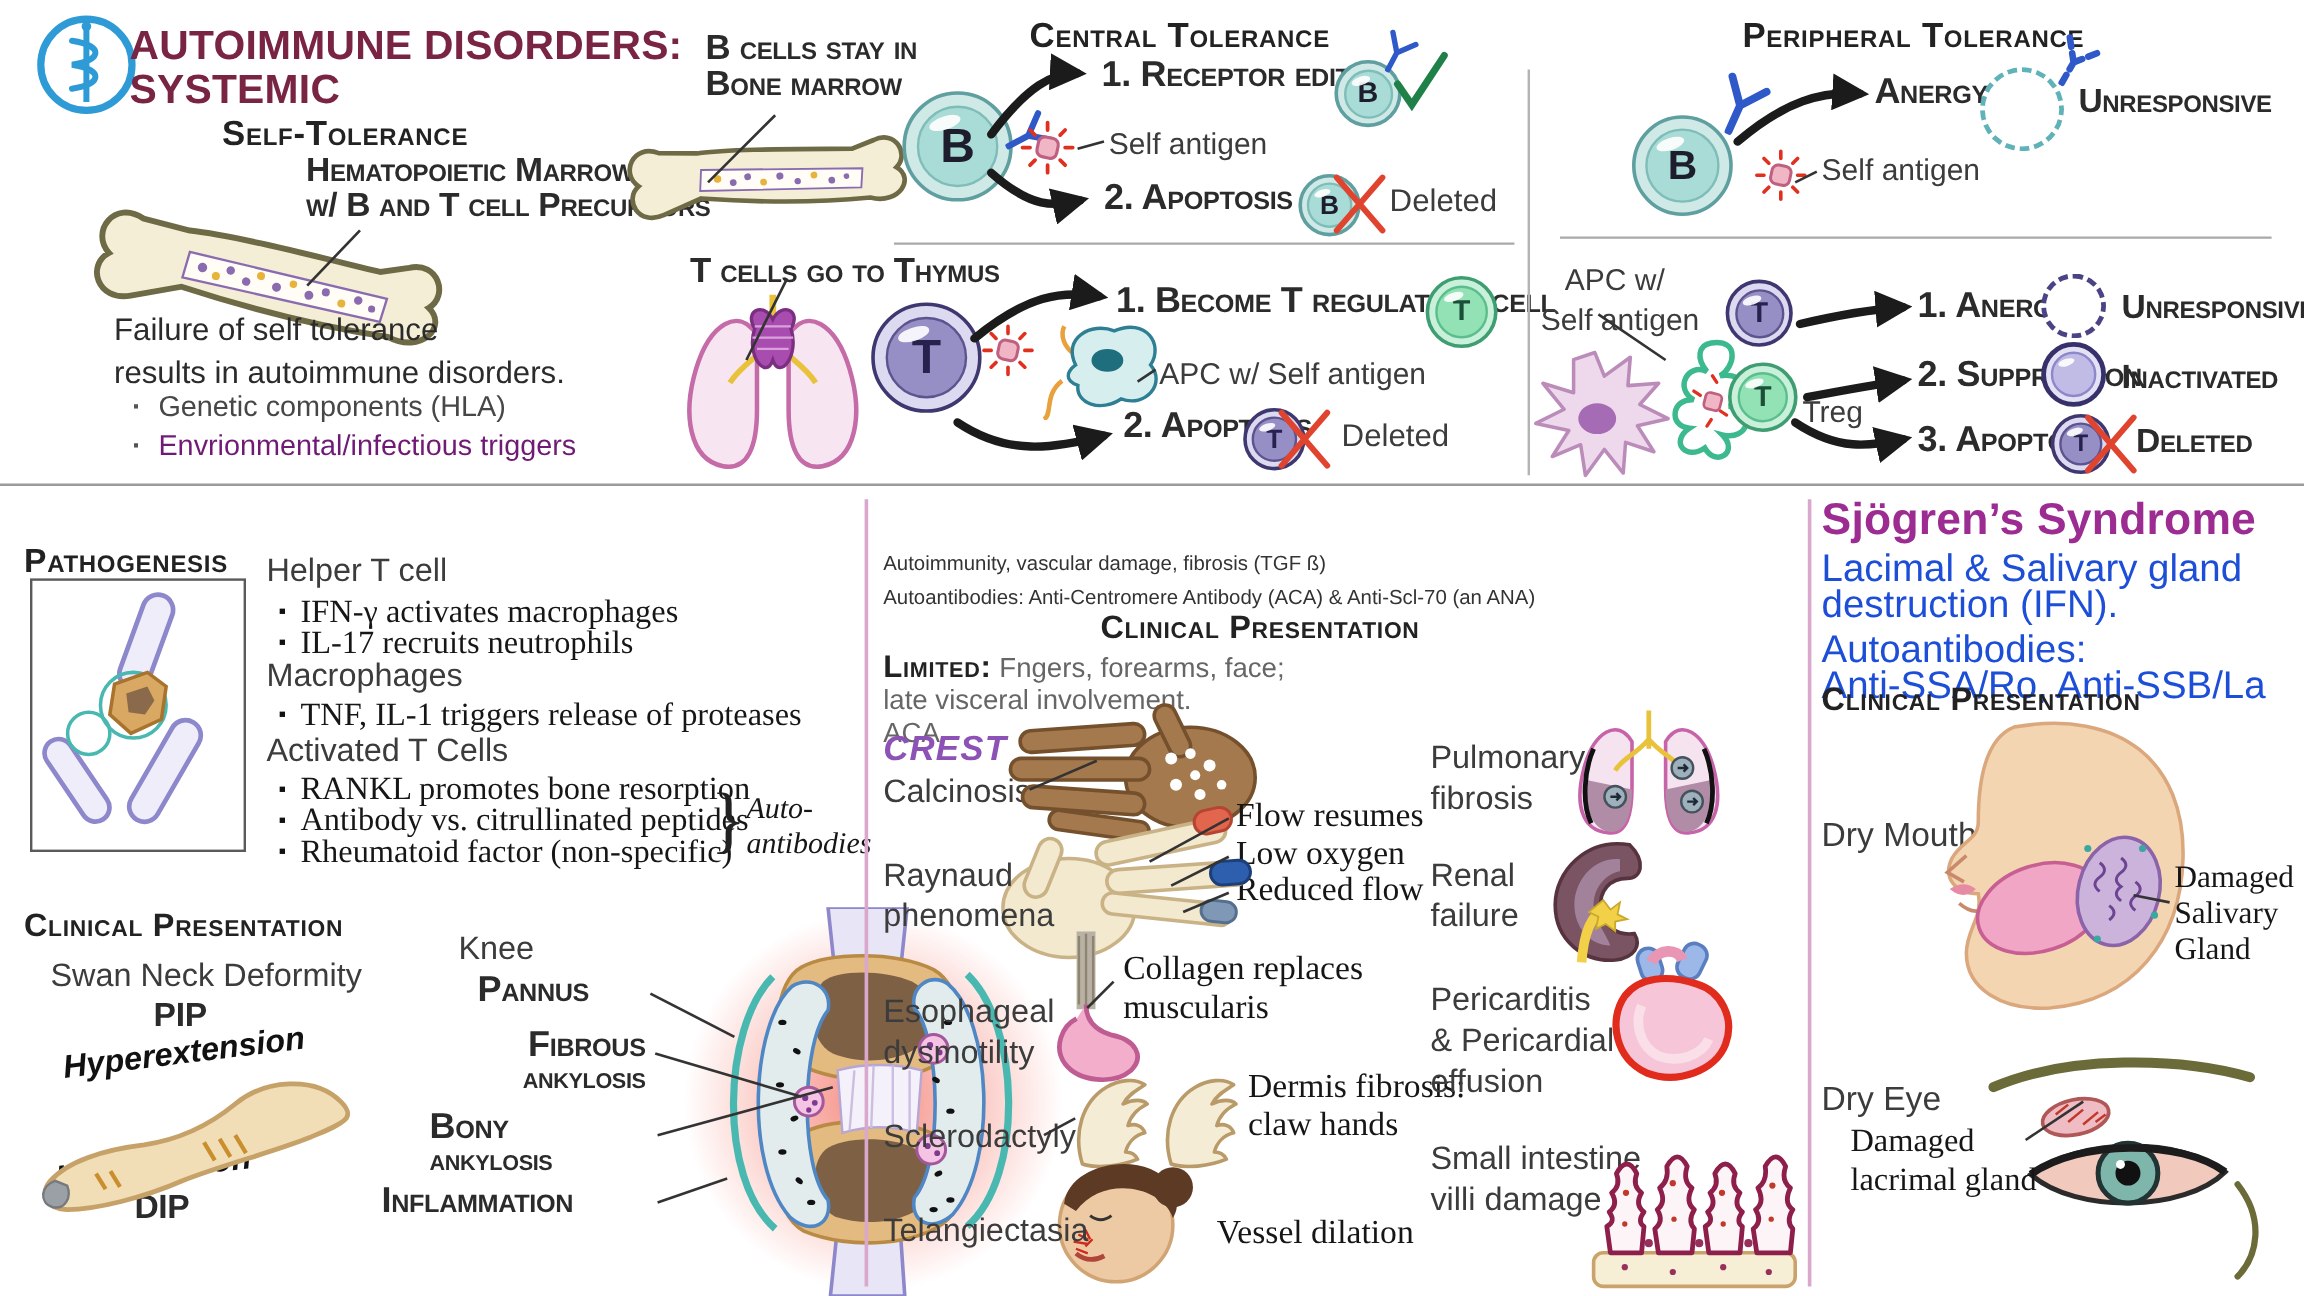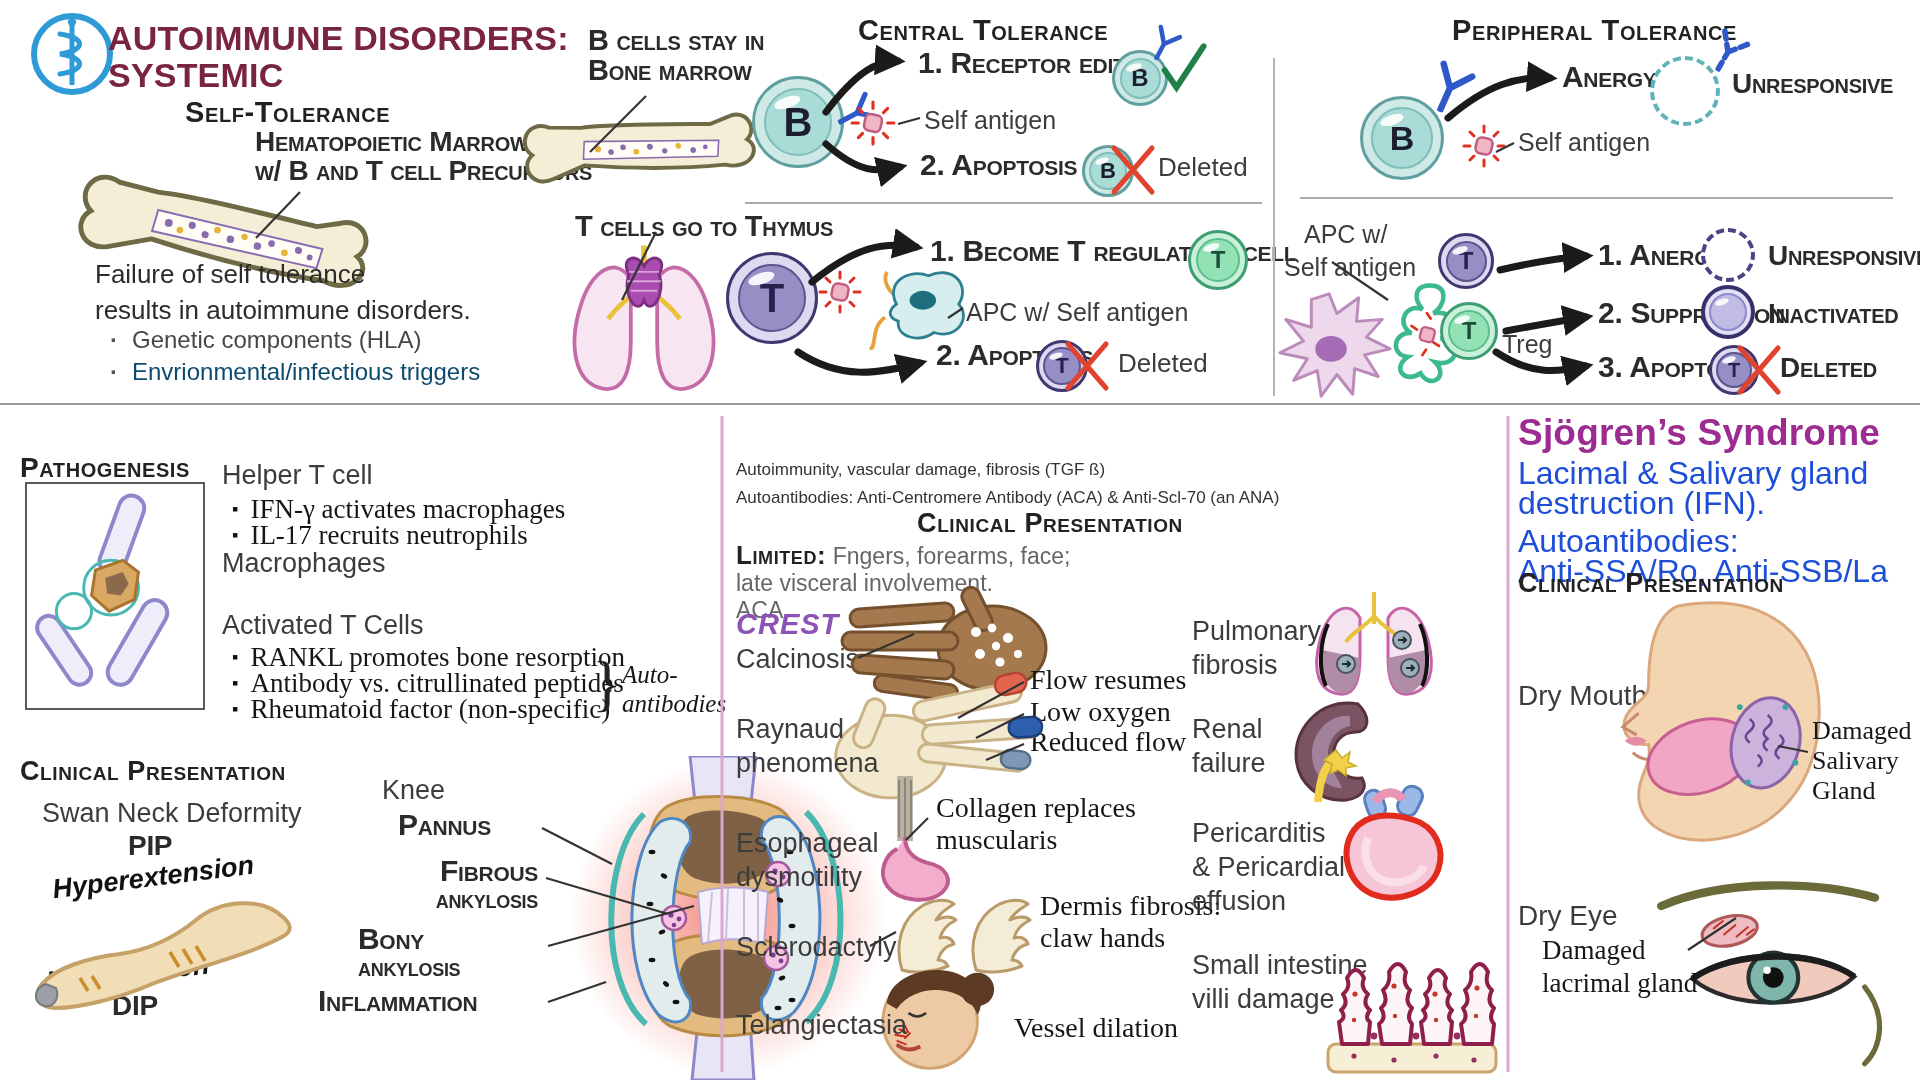--- a/index.html
+++ b/index.html
@@ -121,21 +121,21 @@
         <circle cx="220" cy="78" r="3.4" fill="#e6b33d"></circle>
       <circle cx="234" cy="74" r="3.6" fill="#8a6bb0"></circle>
         <circle cx="246" cy="80" r="3" fill="#8a6bb0"></circle>
     </g>
   </svg>
   <div class="abs sans" style="left:95px;top:256px;font-size:26px;line-height:36px;color:#2b2b2b">
     <div>Failure of self tolerance</div>
     <div>results in autoimmune disorders.</div>
   </div>
   <div class="abs sans dotline" style="left:110px;top:326px;font-size:24px;color:#474747">Genetic components (HLA)</div>
-  <div class="abs sans dotline" style="left:110px;top:358px;font-size:24px;color:#0c4a6e">Envrionmental/infectious triggers</div>
+  <div class="abs sans dotline" style="left:110px;top:358px;font-size:24px;color:#701a75">Envrionmental/infectious triggers</div>
 
   <div class="abs sc" style="left:858px;top:14px;font-size:29px">Central Tolerance</div>
   <div class="abs hand" style="left:588px;top:26px;font-size:29px">
     <div>B cells stay in</div>
     <div>Bone marrow</div>
   </div>
   <svg class="abs" style="left:516px;top:96px;transform:rotate(-8deg)" width="252" height="102" viewBox="0 0 320 130">
     <path d="M46 24 C20 10 2 40 20 56 C2 68 14 98 42 90 L84 78 C150 92 214 100 262 102 C292 114 312 88 294 74 C310 62 298 34 274 42 L250 48 C190 40 122 30 86 30 Z" fill="#f4eed6" stroke="#6e6a46" stroke-width="5"></path>
     <path d="M88 48 L258 70 L254 90 L84 70 Z" fill="#fffdf6" stroke="#8a6bb0" stroke-width="2"></path>
     <g>
@@ -328,20 +328,21 @@
       <circle cx="48" cy="128" r="18" fill="none" stroke="#49b8b0" stroke-width="3"></circle>
       <path d="M70 86 L98 76 L114 88 L110 116 L84 128 L66 112 Z" fill="#d9a862" stroke="#a8732c" stroke-width="3"></path>
       <path d="M80 94 L98 88 L104 100 L96 112 L82 110 Z" fill="#8a6a4a"></path>
     </svg>
   </div>
 
   <div class="abs sans" style="left:222px;top:460px;font-size:27px">Helper T cell</div>
   <div class="abs serif sqline" style="left:232px;top:494px;font-size:27px">IFN-γ activates macrophages</div>
   <div class="abs serif sqline" style="left:232px;top:520px;font-size:27px">IL-17 recruits neutrophils</div>
   <div class="abs sans" style="left:222px;top:548px;font-size:27px">Macrophages</div>
+  <div class="abs serif sqline" style="left:232px;top:580px;font-size:27px">TNF, IL-1 triggers release of proteases</div>
   <div class="abs sans" style="left:222px;top:610px;font-size:27px">Activated T Cells</div>
   <div class="abs serif sqline" style="left:232px;top:642px;font-size:27px">RANKL promotes bone resorption</div>
   <div class="abs serif sqline" style="left:232px;top:668px;font-size:27px">Antibody vs. citrullinated peptides</div>
   <div class="abs serif sqline" style="left:232px;top:694px;font-size:27px">Rheumatoid factor (non-specific)</div>
   <div class="abs serif" style="left:592px;top:648px;font-size:62px;font-weight:400;color:#222">}</div>
   <div class="abs serif" style="left:622px;top:660px;font-size:25px;font-style:italic;line-height:29px">
     <div>Auto-</div>
     <div>antibodies</div>
   </div>
 

